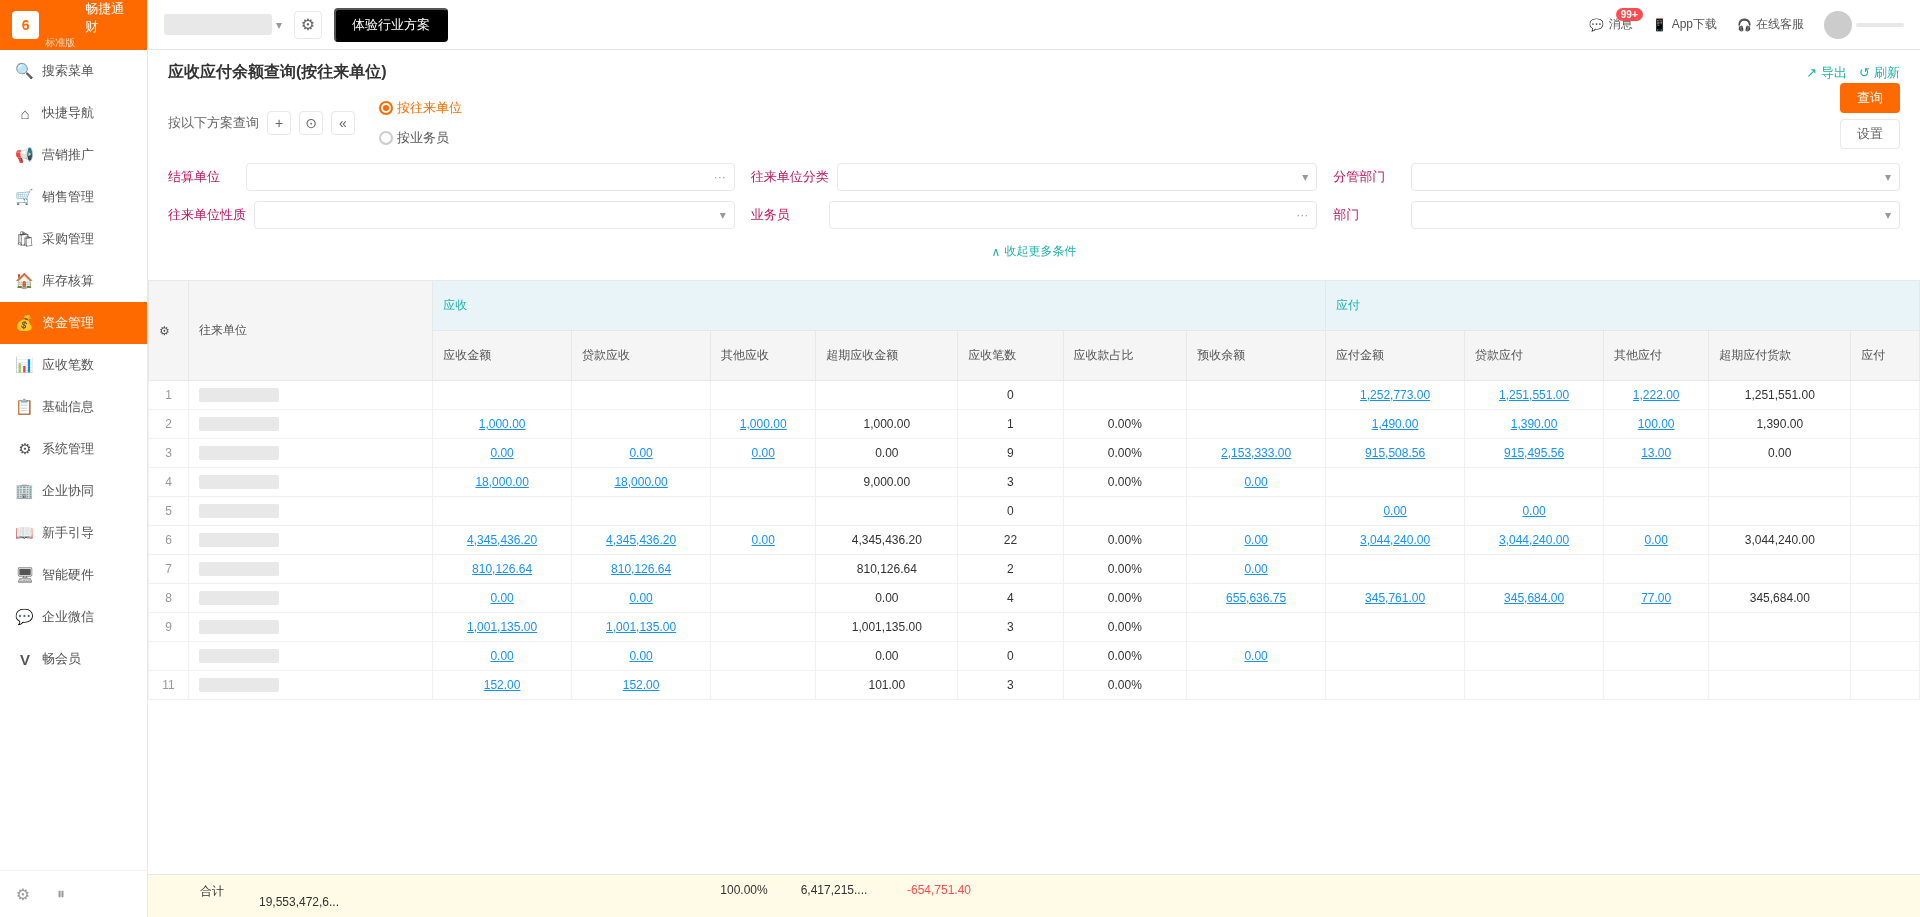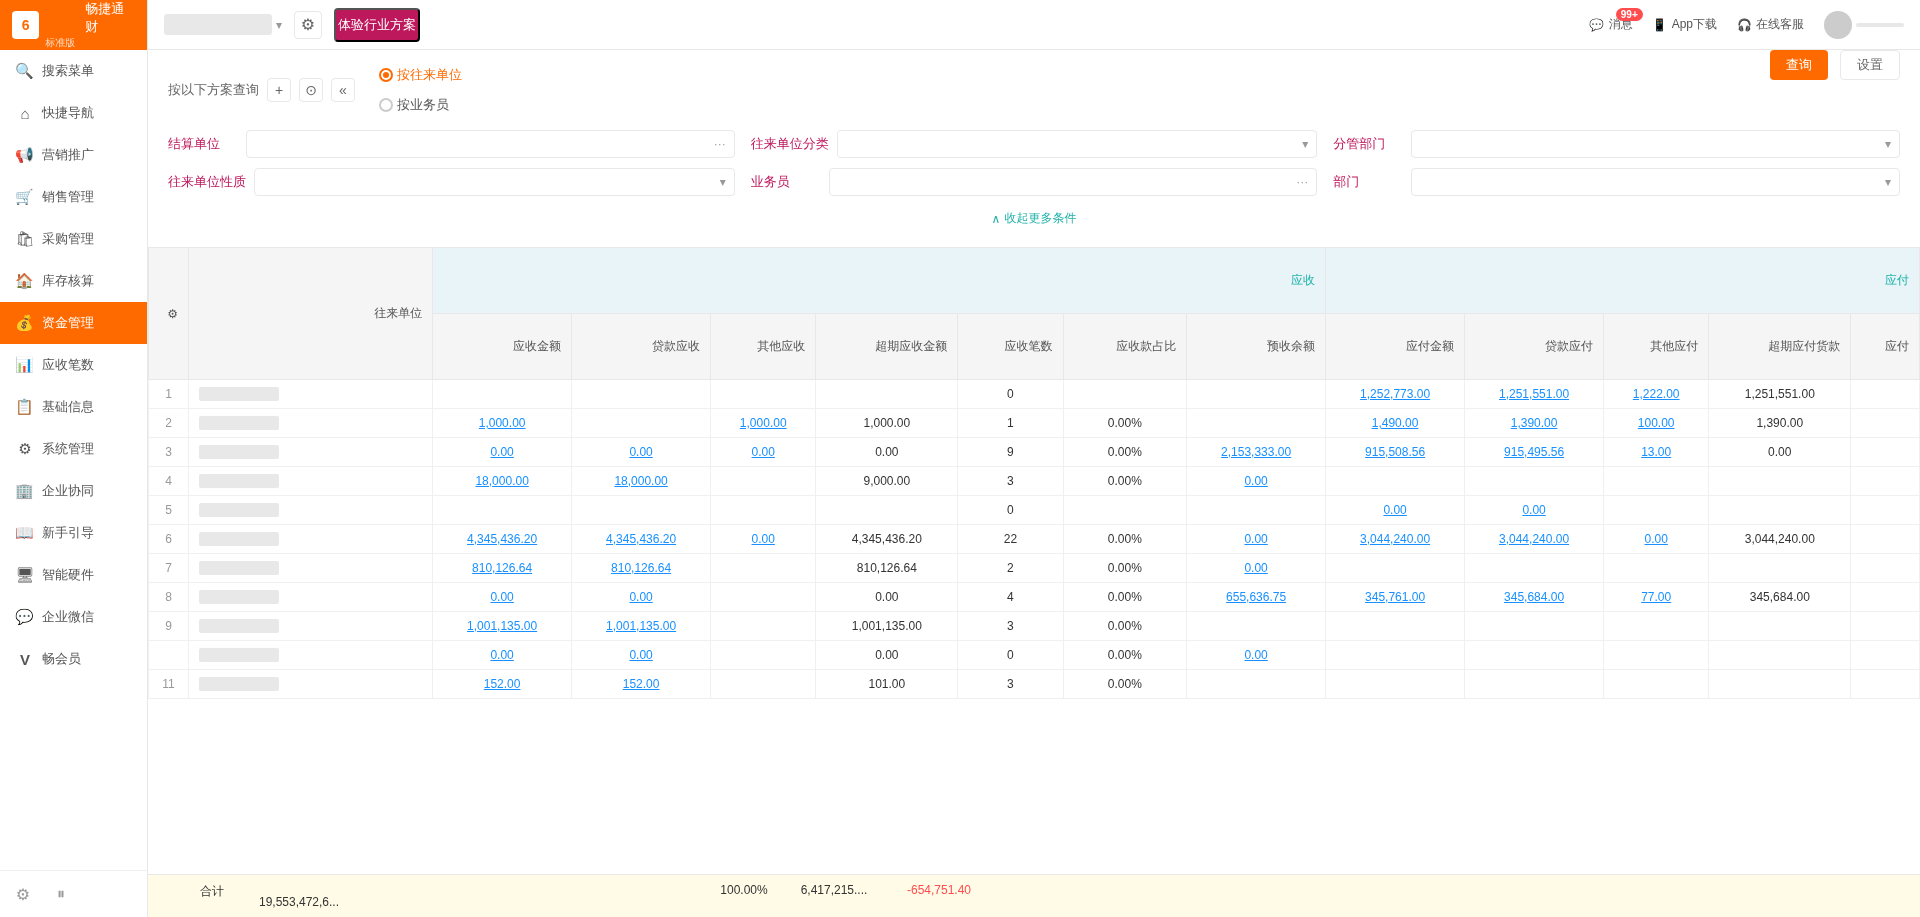--- a/index.html
+++ b/index.html
@@ -16,21 +16,21 @@
     .sidebar-bottom { margin-top: auto; padding: 8px; display: flex; align-items: center; gap: 8px; border-top: 1px solid #f0f0f0; }
     .sidebar-bottom-icon { width: 30px; height: 30px; display: flex; align-items: center; justify-content: center; cursor: pointer; color: #999; font-size: 16px; }
 
     
     .main { flex: 1; display: flex; flex-direction: column; height: 917px; overflow: hidden; }
 
     
     .topbar { height: 50px; background: #fff; display: flex; align-items: center; padding: 0 16px; border-bottom: 1px solid #e8e8e8; gap: 12px; flex-shrink: 0; }
     .topbar-breadcrumb { color: #999; font-size: 12px; display: flex; align-items: center; gap: 4px; }
     .topbar-gear { width: 28px; height: 28px; display: flex; align-items: center; justify-content: center; cursor: pointer; color: #666; font-size: 16px; border: 1px solid #e8e8e8; border-radius: 4px; }
-    .topbar-promo { background: #be185d; color: #fff; padding: 6px 2px; border-radius: 4px; cursor: pointer; font-size: 13px; font-weight: 500; }
+    .topbar-promo { background: #000000; color: #fff; padding: 6px 16px; border-radius: 4px; cursor: pointer; font-size: 13px; font-weight: 500; }
     .topbar-right { margin-left: auto; display: flex; align-items: center; gap: 20px; }
     .topbar-msg { display: flex; align-items: center; gap: 4px; cursor: pointer; color: #555; font-size: 12px; position: relative; }
     .badge { background: #ff4d4f; color: #fff; border-radius: 10px; padding: 1px 5px; font-size: 10px; font-weight: bold; position: absolute; top: -8px; right: -10px; }
     .topbar-action { display: flex; align-items: center; gap: 4px; cursor: pointer; color: #555; font-size: 12px; }
     .topbar-avatar { width: 28px; height: 28px; border-radius: 50%; background: #ddd; }
 
     
     .tabbar { height: 38px; background: #20b2aa; display: flex; align-items: stretch; flex-shrink: 0; }
     .tab { display: flex; align-items: center; padding: 0 16px; cursor: pointer; font-size: 13px; gap: 6px; color: rgba(255,255,255,0.8); }
     .tab.home { background: #20b2aa; }
@@ -65,21 +65,21 @@
     .search-collapse { display: flex; align-items: center; justify-content: center; padding: 8px; cursor: pointer; color: #20b2aa; font-size: 12px; gap: 4px; }
     .btn-query { background: #ff6a00; color: #fff; border: none; padding: 6px 16px; border-radius: 4px; cursor: pointer; font-size: 13px; }
     .btn-setting { background: #fff; color: #666; border: 1px solid #e8e8e8; padding: 5px 16px; border-radius: 4px; cursor: pointer; font-size: 13px; }
 
     
     .table-area { flex: 1; background: #fff; margin: 0; overflow: hidden; display: flex; flex-direction: column; }
 
     .table-wrapper { flex: 1; overflow: auto; }
     table { width: 100%; border-collapse: collapse; font-size: 12px; }
     thead tr { background: #f5f5f5; }
-    thead th { padding: 24px 10px; text-align: right; border: 1px solid #e8e8e8; color: #555; font-weight: normal; white-space: nowrap; }
+    thead th { padding: 16px 10px; text-align: left; border: 1px solid #e8e8e8; color: #555; font-weight: normal; white-space: nowrap; }
     thead th.group-header { background: #f0f0f0; font-weight: 500; }
     tbody tr { border-bottom: 1px solid #f0f0f0; }
     tbody td { padding: 7px 10px; border: 1px solid #f0f0f0; text-align: center; color: #333; white-space: nowrap; }
 
     .table-footer { background: #fffbe6; border-top: 1px solid #e8e8e8; padding: 8px 12px; display: flex; align-items: flex-start; flex-shrink: 0; }
     .footer-label { font-weight: 500; color: #333; margin-right: 20px; padding-left: 40px; }
     .footer-cell { min-width: 100px; padding: 0 10px; text-align: center; color: #333; }
     .footer-cell.negative { color: #ff4d4f; }
   </style>
 </head>
@@ -187,20 +187,33 @@
       <div class="topbar-action">
         <div class="topbar-avatar" style="background:#ccc;width:28px;height:28px;border-radius:50%;"></div>
         <span style="background:#e8e8e8;color:transparent;border-radius:3px;padding:2px 24px;"></span>
       </div>
     </div>
   </div>
 
 
   <div class="content">
 
+    <div class="page-header">
+      <h2 class="page-title">应收应付余额查询(按往来单位)</h2>
+      <div class="page-actions">
+        <div class="page-action-btn">
+          <span>↗</span>
+          <span>导出</span>
+        </div>
+        <div class="page-action-btn">
+          <span>↺</span>
+          <span>刷新</span>
+        </div>
+      </div>
+    </div>
 
     <div class="search-area" style="position:relative;">
       <div class="search-toolbar">
         <span class="search-label">按以下方案查询</span>
         <div class="search-toolbar-btn">+</div>
         <div class="search-toolbar-btn">⊙</div>
         <div class="search-toolbar-btn">«</div>
 
         <div style="display:flex;flex-direction:column;margin-left:8px;gap:4px;">
           <div class="search-option active">
@@ -262,21 +275,21 @@
             <span class="chevron">▾</span>
           </div>
         </div>
       </div>
 
       <div class="search-collapse">
         <span>∧</span>
         <span>收起更多条件</span>
       </div>
 
-      <div style="position:absolute;right:20px;top:0;display:flex;flex-direction:row;gap:12px;">
+      <div style="position:absolute;right:20px;top:0;display:flex;flex-direction:column;gap:6px;">
         <button class="btn-query">查询</button>
         <button class="btn-setting">设置</button>
       </div>
     </div>
 
     <div class="table-area">
       <div class="table-wrapper">
         <table>
           <thead>
             <tr>

